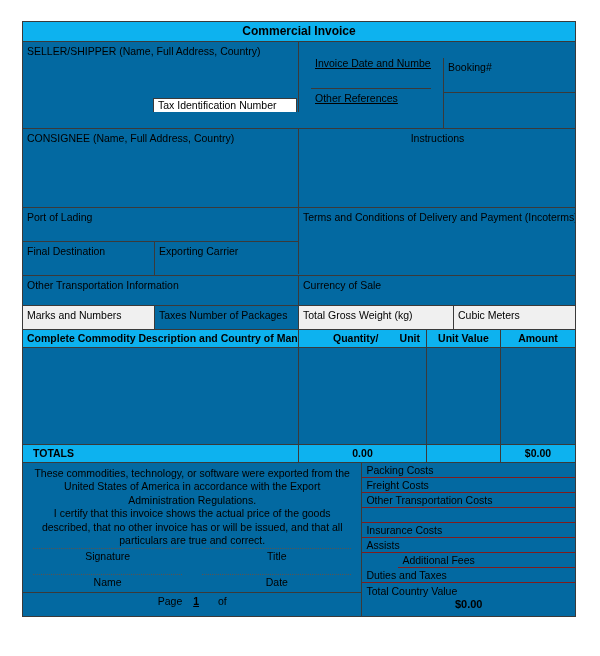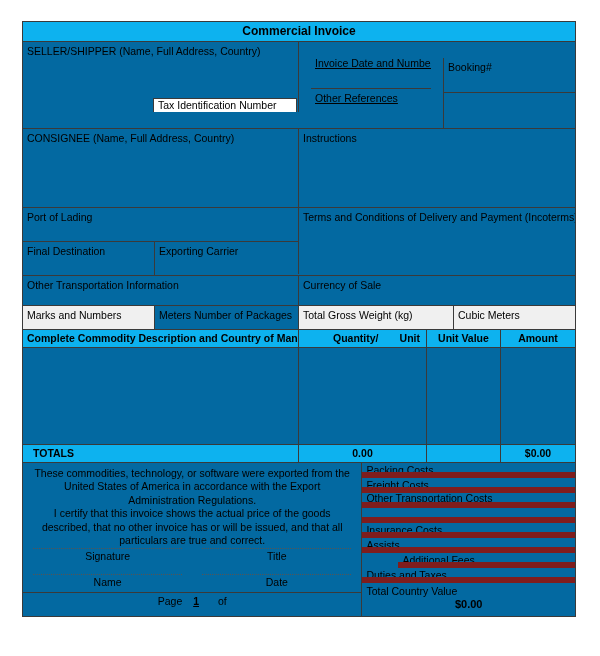--- a/index.html
+++ b/index.html
@@ -120,21 +120,21 @@
 
   
   .cost-row {
     box-sizing: border-box;
     height: 15px;
     font-size: 10.5px;
     line-height: 13px;
     padding: 1px 2px 0 4px;
     overflow: hidden;
     white-space: nowrap;
-    border-bottom: 6px solid #7f1d1d;
+    border-bottom: 1px solid #7f1d1d;
   }
   .tiv-label {
     font-size: 10.5px;
     line-height: 12px;
     padding: 2px 2px 0 4px;
     white-space: nowrap;
   }
   .tiv-value {
     font-size: 11px;
     font-weight: bold;
@@ -187,21 +187,21 @@
           <span>Booking#</span>
         </div>
         <div class="cell" style="width:100%;height:34px;"></div>
       </div>
     </div>
 
     <div class="row bt">
       <div class="cell" style="width:275px;height:78px;">
         <span>CONSIGNEE  (Name, Full Address, Country)</span>
       </div>
-      <div class="cell bl" style="width:277px;height:78px;">
+      <div class="cell bl" style="width:277px;height:78px;text-align:center;">
         <span>Instructions</span>
       </div>
     </div>
 
     <div class="row bt">
       <div style="width:275px;">
         <div class="cell" style="width:100%;height:33px;">
           <span>Port of Lading</span>
         </div>
         <div class="row bt">
@@ -225,21 +225,21 @@
       <div class="cell bl" style="width:277px;height:29px;">
         <span>Currency of Sale</span>
       </div>
     </div>
 
     <div class="row bt">
       <div class="cell shade" style="width:131px;height:23px;">
         <span>Marks and Numbers</span>
       </div>
       <div class="cell bl" style="width:144px;height:23px;">
-        <span>Meters Number of Packages</span>
+        <span>Taxes Number of Packages</span>
       </div>
       <div class="cell bl shade" style="width:155px;height:23px;">
         <span>Total Gross Weight  (kg)</span>
       </div>
       <div class="cell bl shade" style="width:122px;height:23px;">
         <span>Cubic Meters</span>
       </div>
     </div>
 
     <div class="row bt bb">

